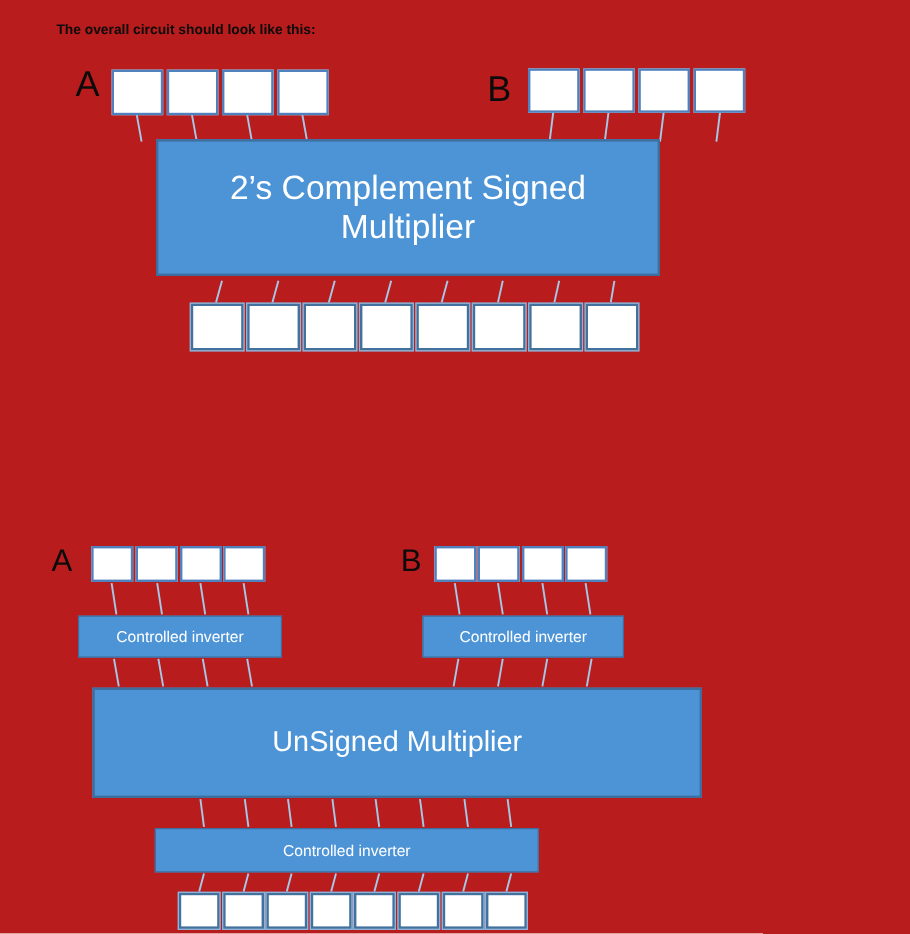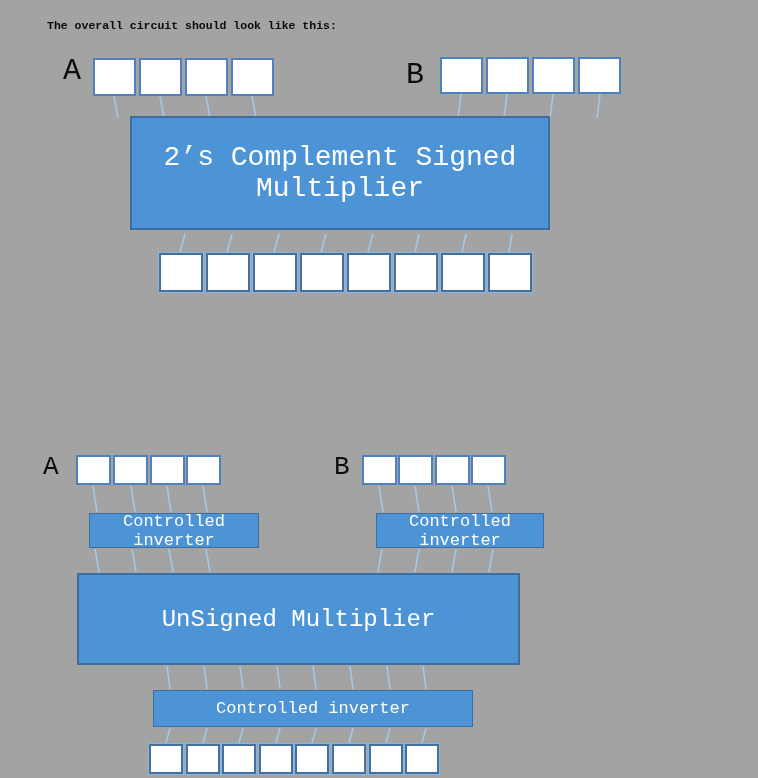--- a/index.html
+++ b/index.html
@@ -8,22 +8,22 @@
     --bitBorder:#4E81BD;
     --bitBorderDark:#41719C;
     --wire:#A5C8E8;
     --ink:#0b0b0b;
   }
   html,body{margin:0;padding:0;background:#ffffff;}
   .canvas{
     position:relative;
     width:758px;
     height:778px;
-    background:#a3a3a3;
-    font-family:Liberation Mono, monospace;
+    background:#b91c1c;
+    font-family:Liberation Sans, sans-serif;
     overflow:hidden;
   }
   .para{
     position:absolute;
     color:var(--ink);
     font-size:11.5px;
     font-weight:700;
     line-height:19px;
     letter-spacing:0px;
     white-space:nowrap;
@@ -39,21 +39,21 @@
     border:2px solid var(--blockBorder);
     box-sizing:border-box;
     display:flex;
     align-items:center;
     justify-content:center;
     color:#ffffff;
     text-align:center;
   }
   .block.big1{font-size:28px;}
   .block.big2{font-size:24px;}
-  .block.small{font-size:17px;border-width:1.5px;margin-left:24px;}
+  .block.small{font-size:13px;border-width:1.5px;}
   .bit{
     position:absolute;
     background:#ffffff;
     border:2px solid var(--bitBorder);
     box-sizing:border-box;
   }
   .bit.dark{
     border:2.5px solid var(--bitBorderDark);
     box-shadow:0 0 0 1px #8FB4DC;
   }
@@ -188,21 +188,21 @@
     </div>
 
   <div class="block small" style="left:65px;top:513px;width:170px;height:35px;">
     <span>Controlled inverter</span>
   </div>
 
   <div class="block small" style="left:352px;top:513px;width:168px;height:35px;">
     <span>Controlled inverter</span>
   </div>
 
-  <div class="block big2" style="left:77px;top:573px;width:443px;height:92px;">
+  <div class="block big2" style="left:77px;top:573px;width:508px;height:92px;">
     <span>UnSigned Multiplier</span>
   </div>
 
   <div class="block small" style="left:129px;top:690px;width:320px;height:37px;">
     <span>Controlled inverter</span>
   </div>
 
   <div class="bit-row">
       <div class="bit dark" style="left: 149px; top: 744px; width: 34px; height: 30px;"></div>
       <div class="bit dark" style="left: 185.6px; top: 744px; width: 34px; height: 30px;"></div>

